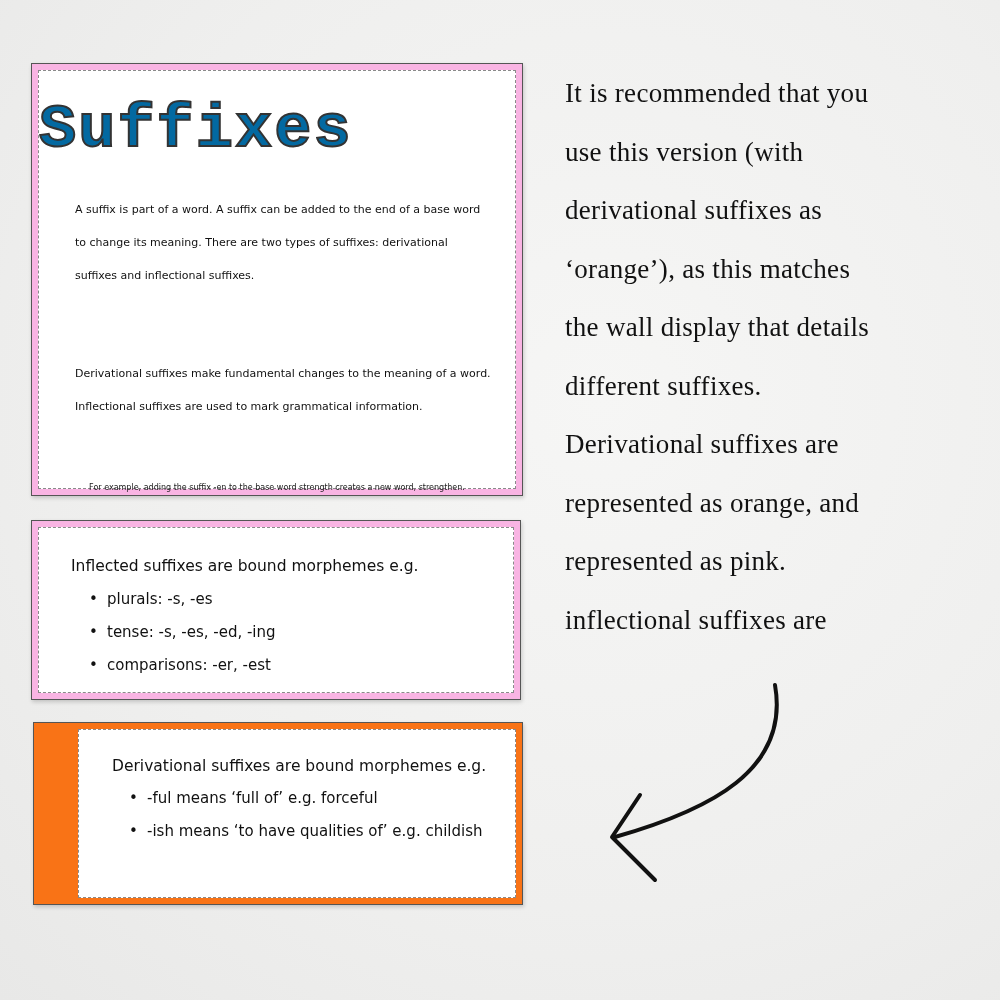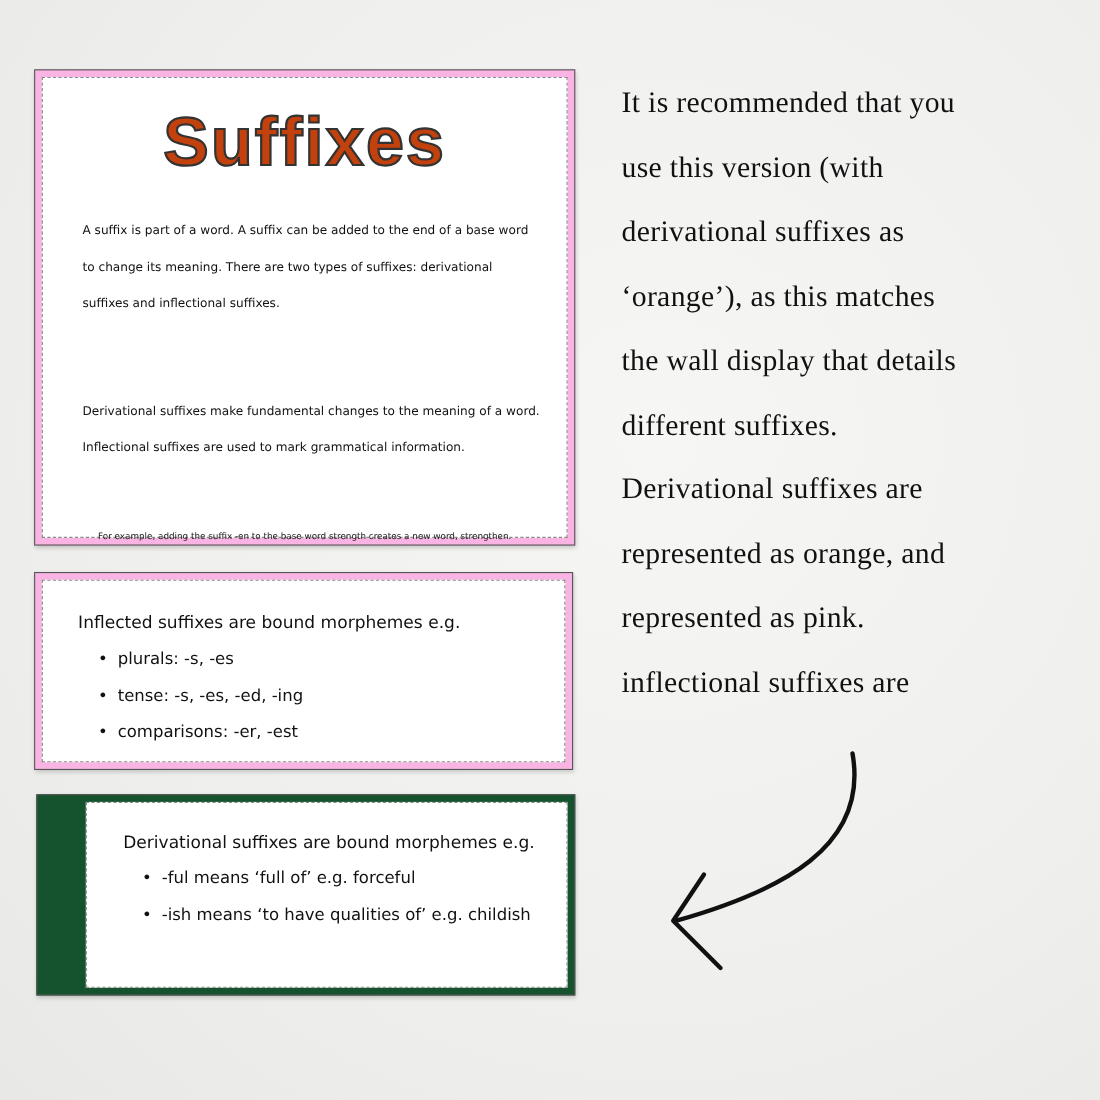--- a/index.html
+++ b/index.html
@@ -9,35 +9,35 @@
     font-family: "DejaVu Sans", sans-serif;
     color:#111;
   }
   .card {
     position:absolute; box-sizing:border-box;
     border:1.5px solid #555;
     padding:6px;
     box-shadow: 1px 2px 4px rgba(0,0,0,0.18);
   }
   .card.pink { background:#f9b4e3; }
-  .card.orange { background:#14532d;padding-left:44px; }
+  .card.orange { background:#f97316;padding-left:44px; }
   .card-inner {
     box-sizing:border-box; width:100%; height:100%;
     background:#fff; border:1.5px dashed #8a8a8a;
     position:relative;
   }
   #card-main { left:31px; top:63px; width:492px; height:433px; }
   #card-inflect { left:31px; top:520px; width:490px; height:180px; }
   #card-deriv { left:33px; top:722px; width:490px; height:183px; }
 
   .title {
-    position:absolute; left:0; right:0; top:28px; text-align:center;
-    font-family:Liberation Sans, sans-serif; font-weight:bold;
+    position:absolute; left:0; right:0; top:28px; text-align:left;
+    font-family:Liberation Mono, monospace; font-weight:bold;
     font-size:62px; letter-spacing:2px;
-    color:#c2410c;
+    color:#0369a1;
     -webkit-text-stroke: 2px #333;
     line-height:1;
   }
   .para {
     position:absolute; left:32px; right:20px;
     font-size:11px; line-height:33px; margin:4px;
   }
   #para1 { top:118px; }
   #para2 { top:282px; }
   .footnote {

